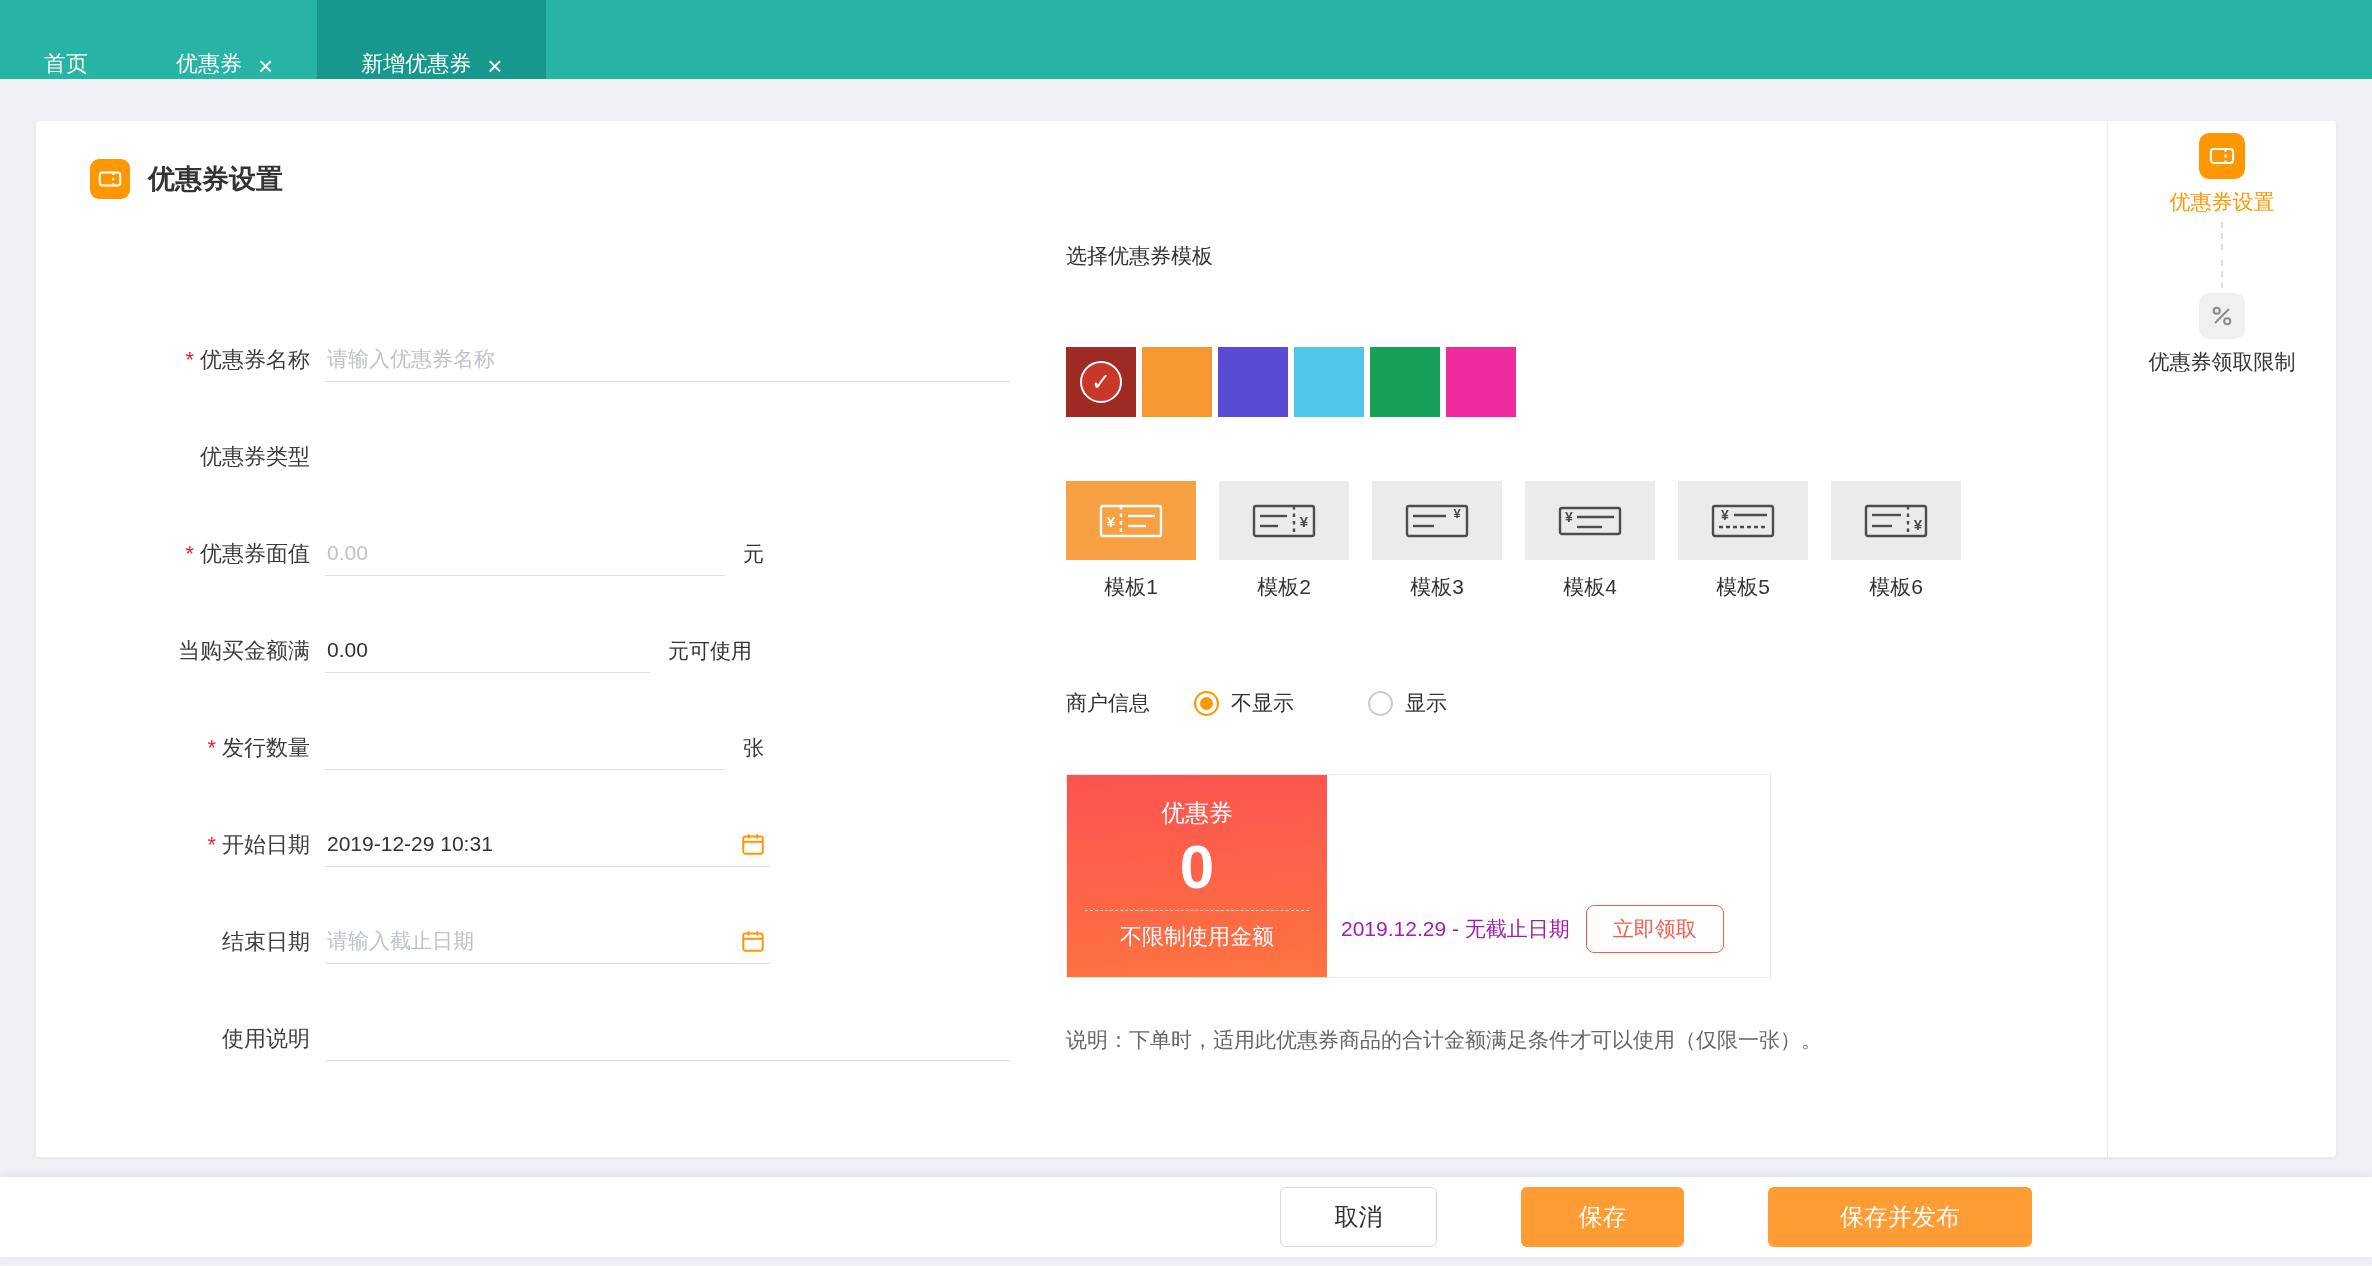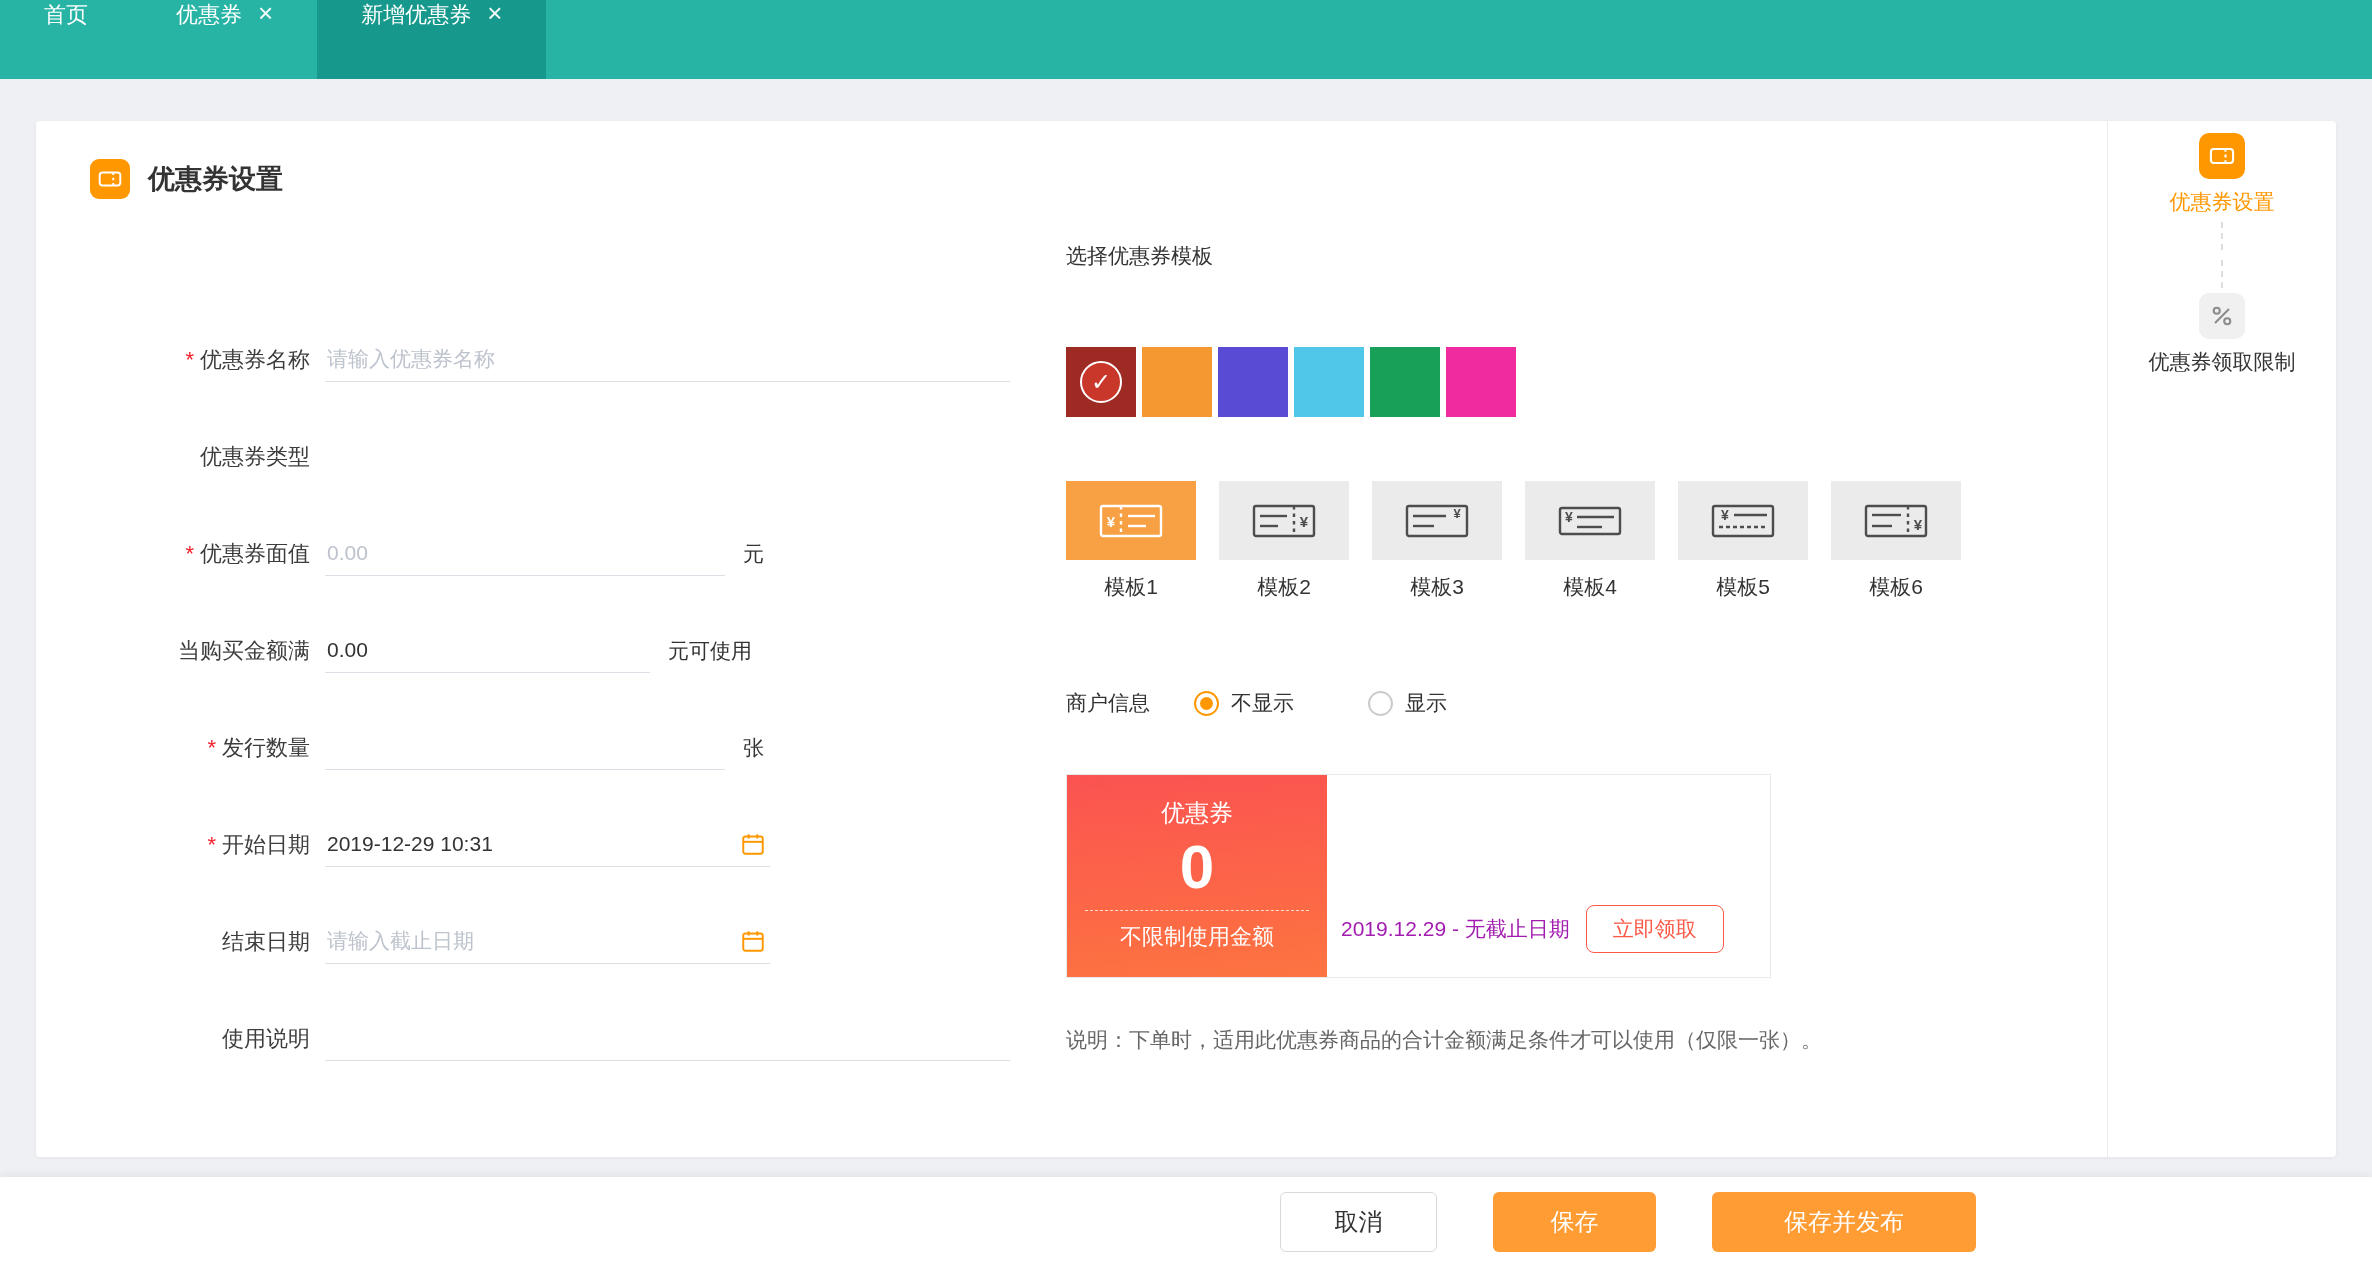--- a/index.html
+++ b/index.html
@@ -4,21 +4,21 @@
 <style>
   * { box-sizing: border-box; margin: 0; padding: 0; }
   html, body { width: 2372px; height: 1266px; }
   body {
     font-family: "Liberation Sans", "DejaVu Sans", sans-serif;
     background: #eef0f3;
     overflow: hidden;
   }
   
   .topbar { height: 79px; background: #27b4a5; display: flex; align-items: stretch; }
-  .tab { display: flex; align-items: flex-start; padding: 0 44px; color: #fff; font-size: 22px; cursor: pointer; }
+  .tab { display: flex; align-items: flex-end; padding: 0 44px; color: #fff; font-size: 22px; cursor: pointer; }
   .tab.active { background: #16998c; }
   .tab .close { margin-left: 16px; font-size: 26px; line-height: 1; opacity: .95; cursor: pointer; }
   
   .content { padding: 42px 36px 0; }
   .card { background: #fff; border-radius: 4px; height: 1036px; display: flex; box-shadow: 0 1px 4px rgba(0,0,0,.05); }
   .main { flex: 1; min-width: 0; padding: 38px 0 0 54px; }
   .section-head { display: flex; align-items: center; gap: 18px; margin-bottom: 42px; }
   .app-icon { width: 40px; height: 40px; border-radius: 9px; background: #ff9800; color: #fff;
               display: flex; align-items: center; justify-content: center; flex: none; }
   .page-title { font-size: 27px; font-weight: bold; color: #333; }
@@ -80,22 +80,22 @@
   .steps { width: 229px; flex: none; border-left: 1px solid #ececec; padding-top: 12px;
            display: flex; flex-direction: column; align-items: center; }
   .step { display: flex; flex-direction: column; align-items: center; cursor: pointer; }
   .step-icon { width: 46px; height: 46px; border-radius: 10px; background: #f0f0f0; color: #8c8c8c;
                display: flex; align-items: center; justify-content: center; }
   .step.active .step-icon { background: #ff9800; color: #fff; }
   .step-label { margin-top: 8px; font-size: 21px; color: #333; text-align: center; height: 30px; line-height: 30px; white-space: nowrap; }
   .step.active .step-label { color: #ff9800; }
   .step-connector { height: 28px; border-left: 2px dashed #ddd; margin: 5px 0; }
   
-  .footer { margin-top: 20px; height: 89px; background: #fff; box-shadow: 0 -2px 8px rgba(0,0,0,.06);
-            display: flex; align-items: center; padding-left: 1280px; gap: 56px; }
+  .footer { margin-top: 20px; height: 80px; background: #fff; box-shadow: 0 -2px 8px rgba(0,0,0,.06);
+            display: flex; align-items: center; padding-left: 1280px; gap: 84px; }
   .btn { height: 60px; border-radius: 6px; font-size: 24px; cursor: pointer; font-family: inherit;
          display: flex; align-items: center; justify-content: center; border: none; }
   .btn-cancel { width: 157px; background: #fff; border: 1px solid #d9d9d9; color: #333; }
   .btn-orange { background: #ff9c33; color: #fff; }
   .btn-save { width: 163px; }
   .btn-publish { width: 264px; }
 </style>
 </head>
 <body>
 

